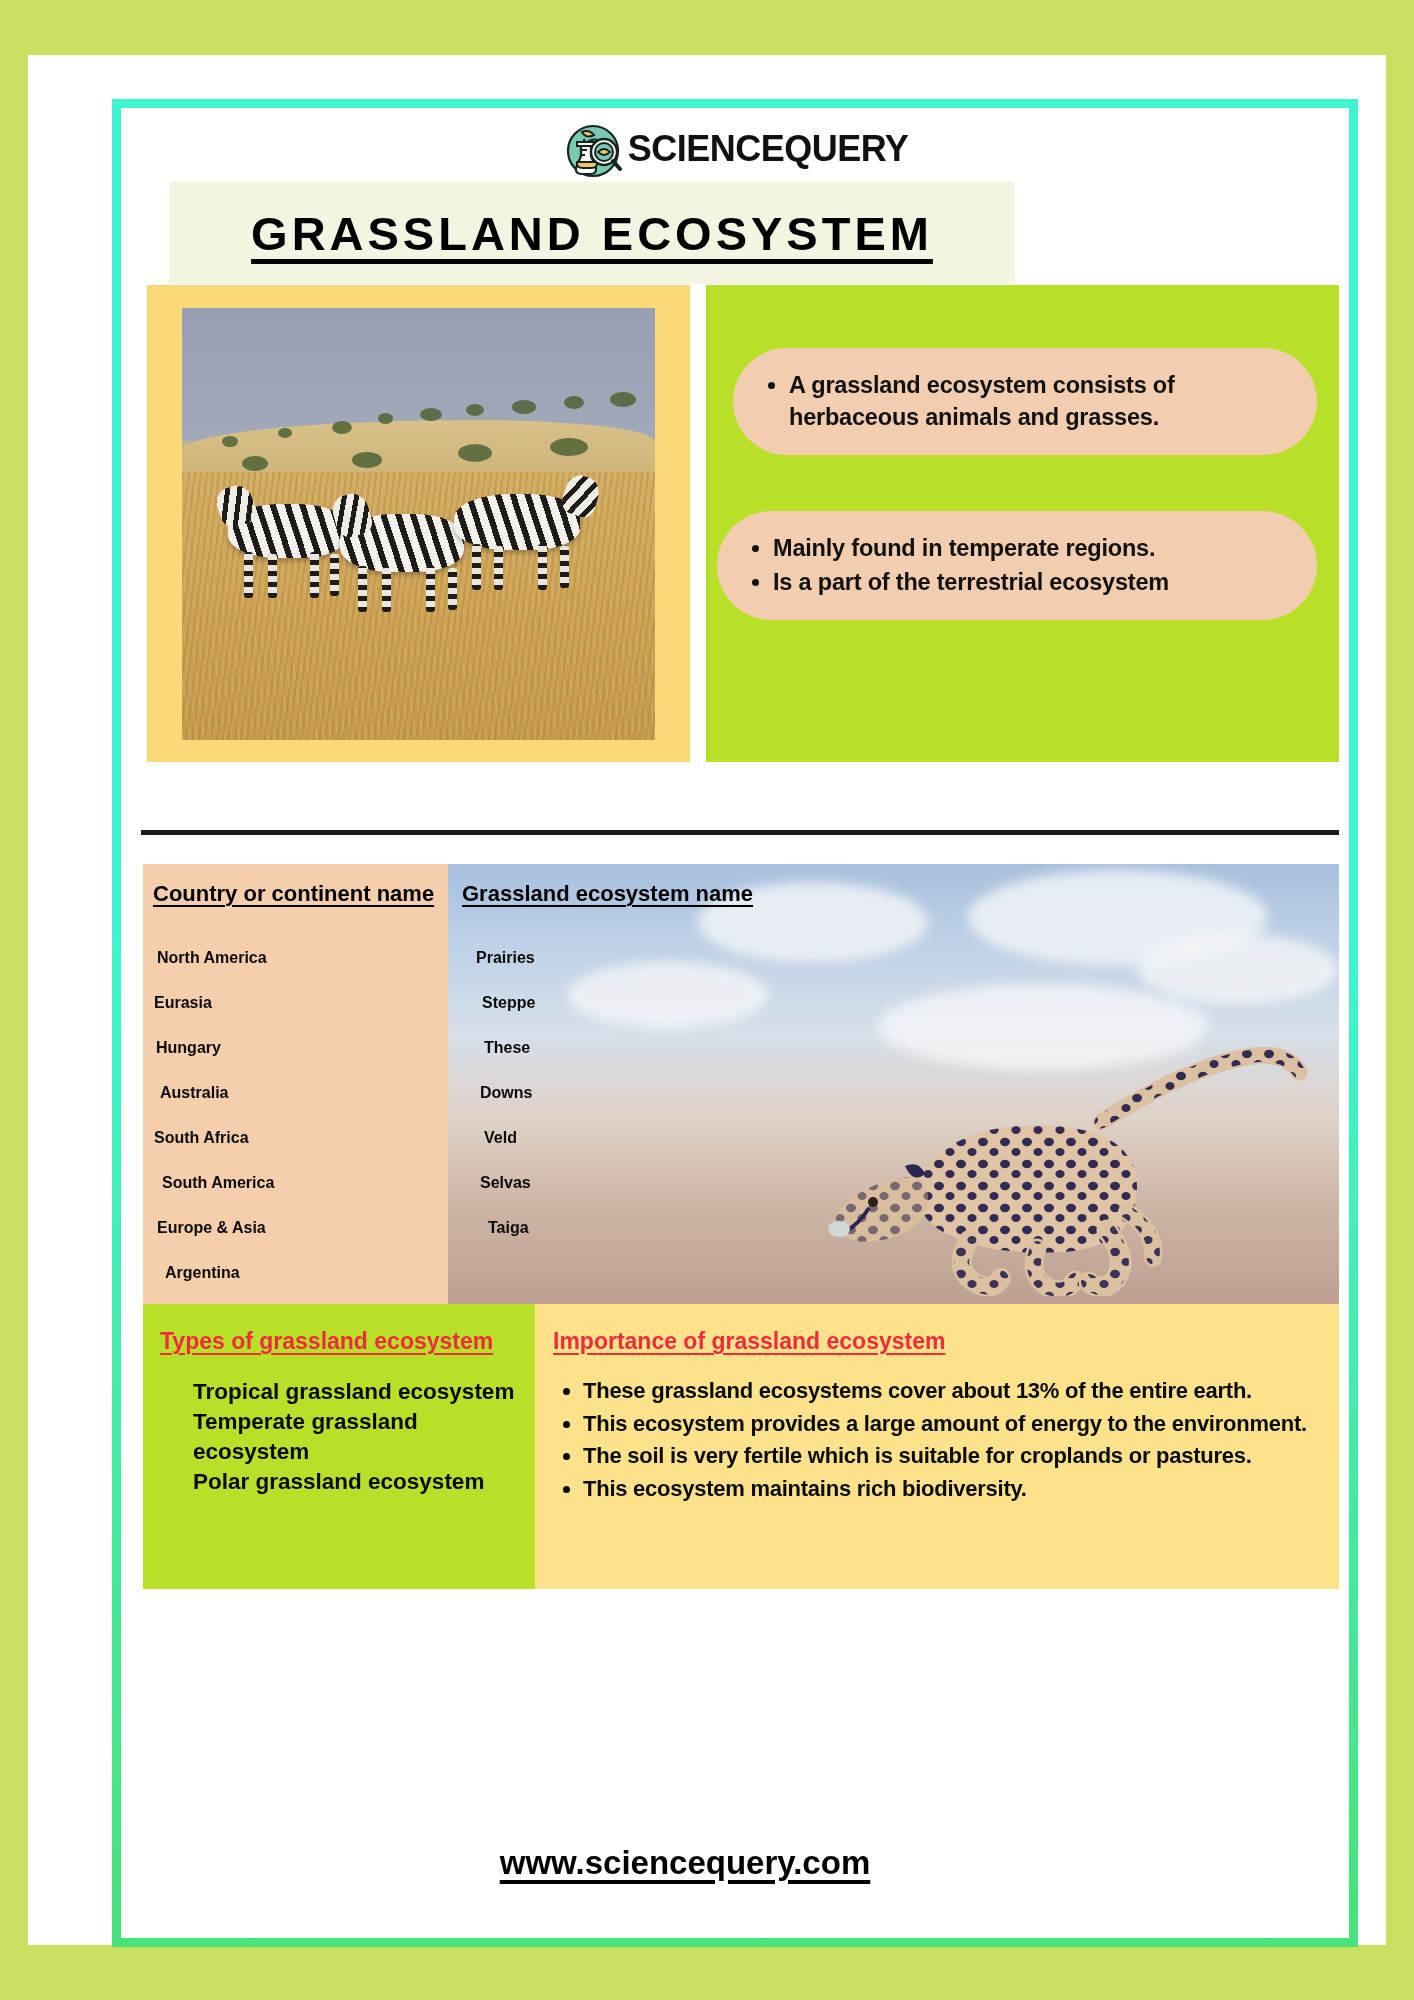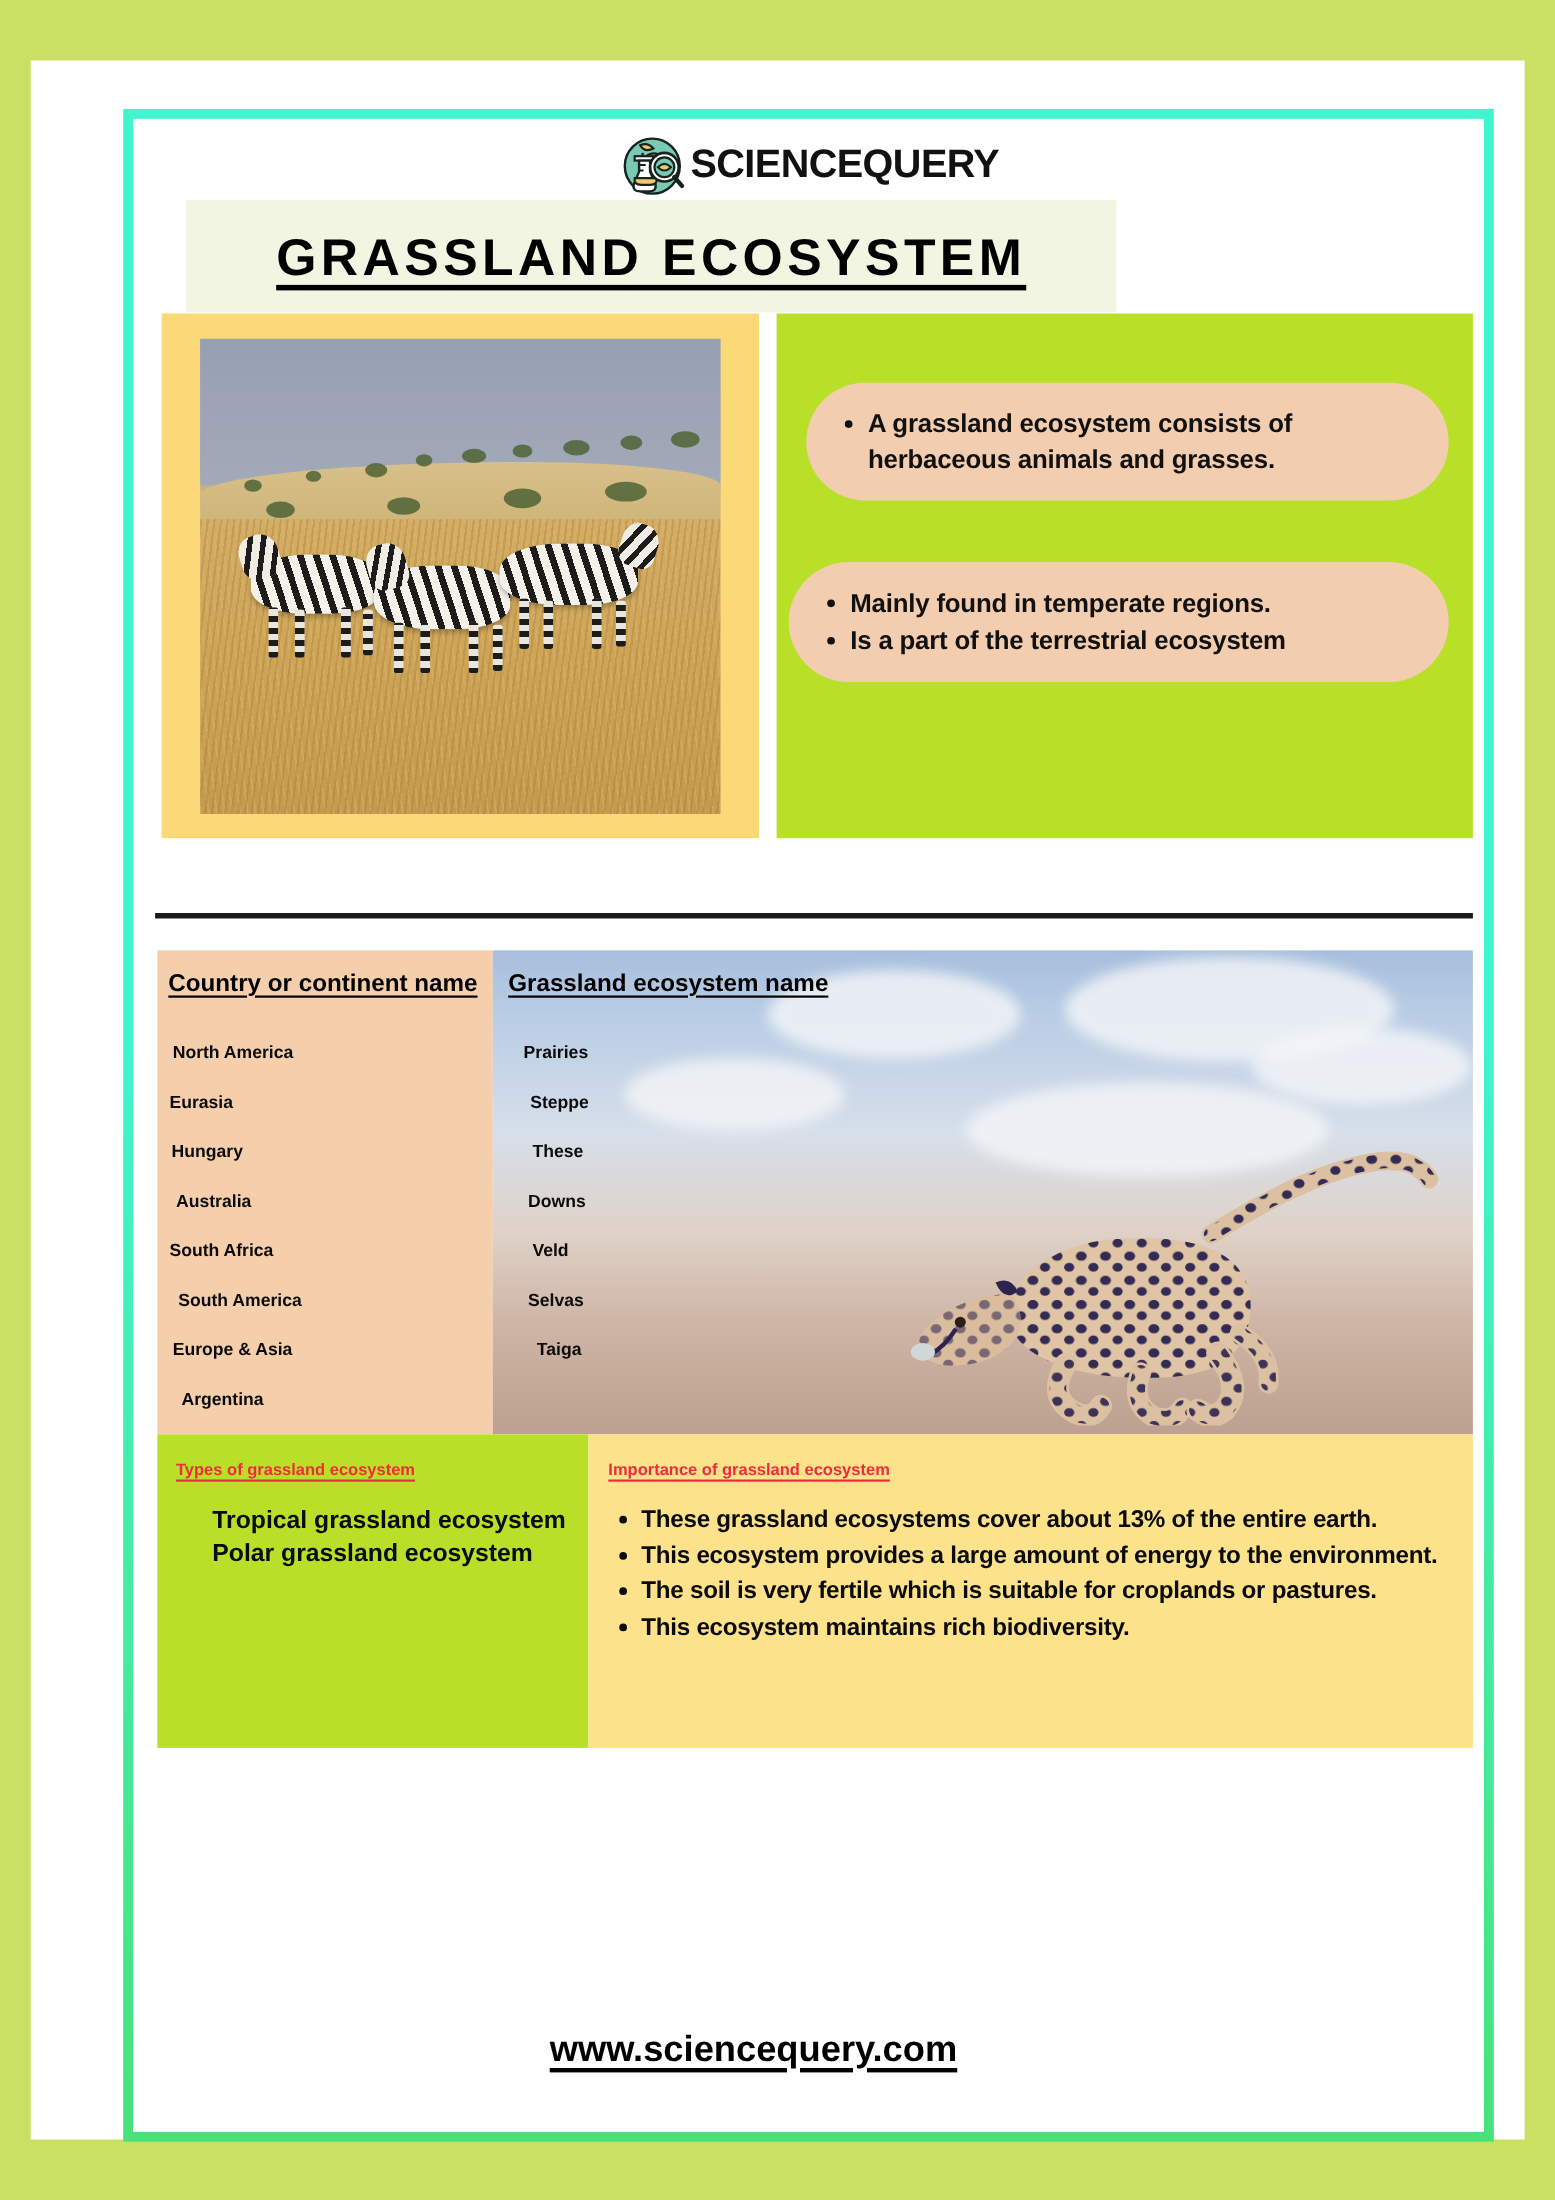--- a/index.html
+++ b/index.html
@@ -177,21 +177,21 @@
     width:392px; height:100%;
     background:#b9e028;
     padding:24px 0 0 17px;
   }
   #importance-panel{
     flex:1; height:100%;
     background:#fbe28b;
     padding:24px 22px 0 18px;
   }
   .section-head{
-    font-size:15px; font-weight:bold; color:#ef2b3c;
+    font-size:23px; font-weight:bold; color:#ef2b3c;
     text-decoration:underline; text-underline-offset:4px;
     text-decoration-thickness:2px;
     margin-bottom:22px;
   }
   #types-list{ list-style:none; margin-left:33px; }
   #types-list li{ font-size:22.5px; font-weight:bold; color:#0b0b0b; line-height:1.34; }
   #importance-list{ list-style:disc; margin-left:30px; }
   #importance-list li{
     font-size:22px; font-weight:bold; color:#0b0b0b;
     line-height:1.30; margin-bottom:4px; letter-spacing:-0.25px;
@@ -374,20 +374,21 @@
           </svg>
         </div>
       </div>
 
       <div id="bottom">
 
         <div id="types-panel">
           <div class="section-head">Types of grassland ecosystem</div>
           <ul id="types-list">
             <li>Tropical grassland ecosystem</li>
+            <li>Temperate grassland ecosystem</li>
             <li>Polar grassland ecosystem</li>
           </ul>
         </div>
 
         <div id="importance-panel">
           <div class="section-head">Importance of grassland ecosystem</div>
           <ul id="importance-list">
             <li>These grassland ecosystems cover about 13% of the entire earth.</li>
             <li>This ecosystem provides a large amount of energy to the environment.</li>
             <li>The soil is very fertile which is suitable for croplands or pastures.</li>

